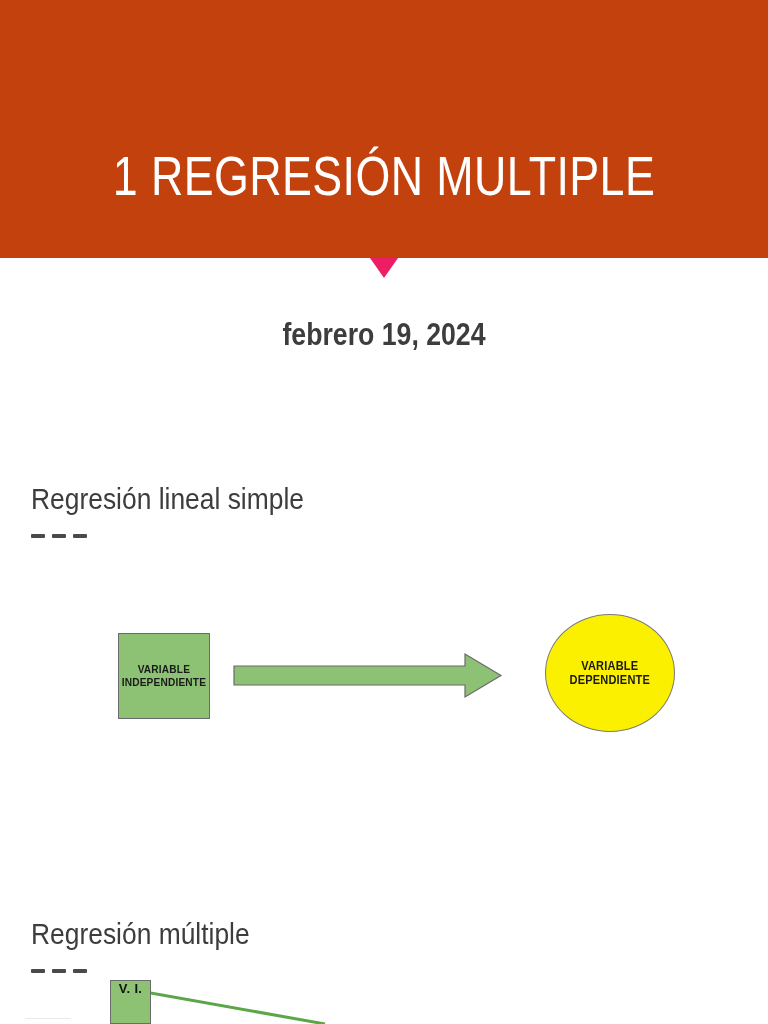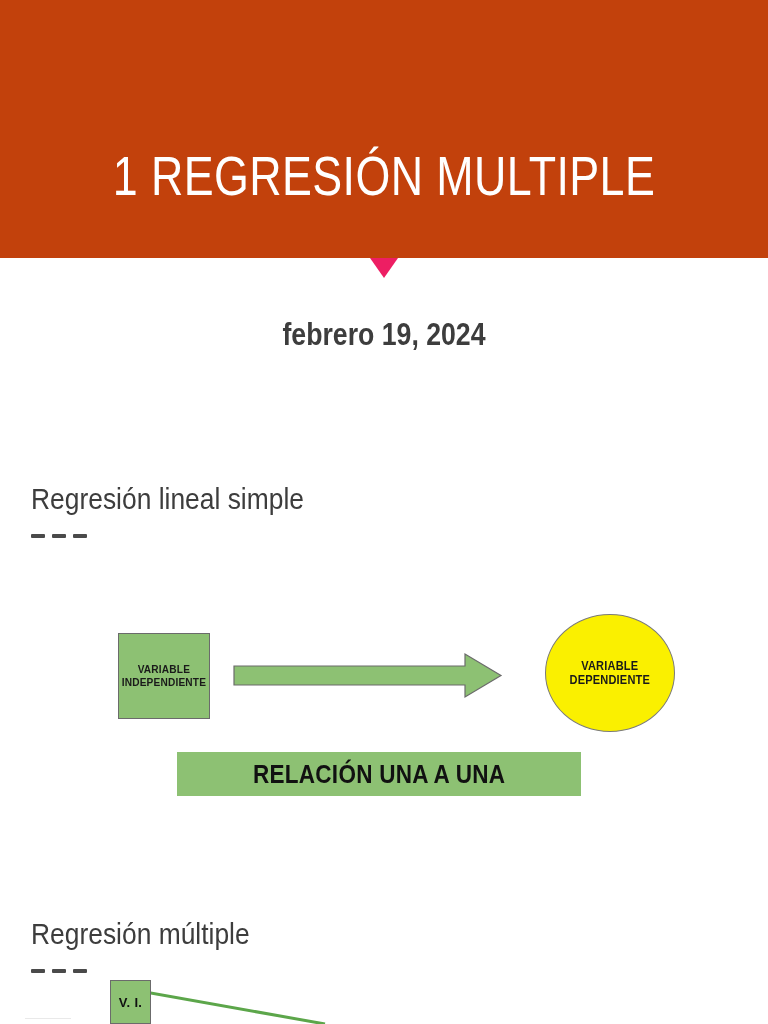--- a/index.html
+++ b/index.html
@@ -210,21 +210,20 @@
   .vi2-box {
     position: absolute;
     left: 110px;
     top: 20px;
     width: 41px;
     height: 44px;
     background: #8DC173;
     border: 1px solid #6b6b6b;
     box-sizing: border-box;
     display: flex;
-    align-items: center;
     justify-content: center;
     z-index: 3;
   }
   .vi2-box-label {
     color: #111111;
     font-family: "Liberation Sans Narrow", "Liberation Sans", sans-serif;
     font-size: 13px;
     line-height: 15px;
     font-weight: 700;
     letter-spacing: 0.3px;
@@ -280,23 +279,20 @@
     </svg>
   </div>
 
   <div class="vd-circle">
     <div class="vd-circle-label">
       <span>VARIABLE</span><br>
       <span>DEPENDIENTE</span>
     </div>
   </div>
 
-  <div class="relation-bar">
-    <div class="relation-bar-label">RELACIÓN UNA A UNA</div>
-  </div>
 
 </div>
 
 <div class="section-heading" id="heading-multiple">Regresión múltiple</div>
 <div class="heading-rule" id="rule-multiple">
   <i></i>
   <i></i>
   <i></i>
 </div>
 

